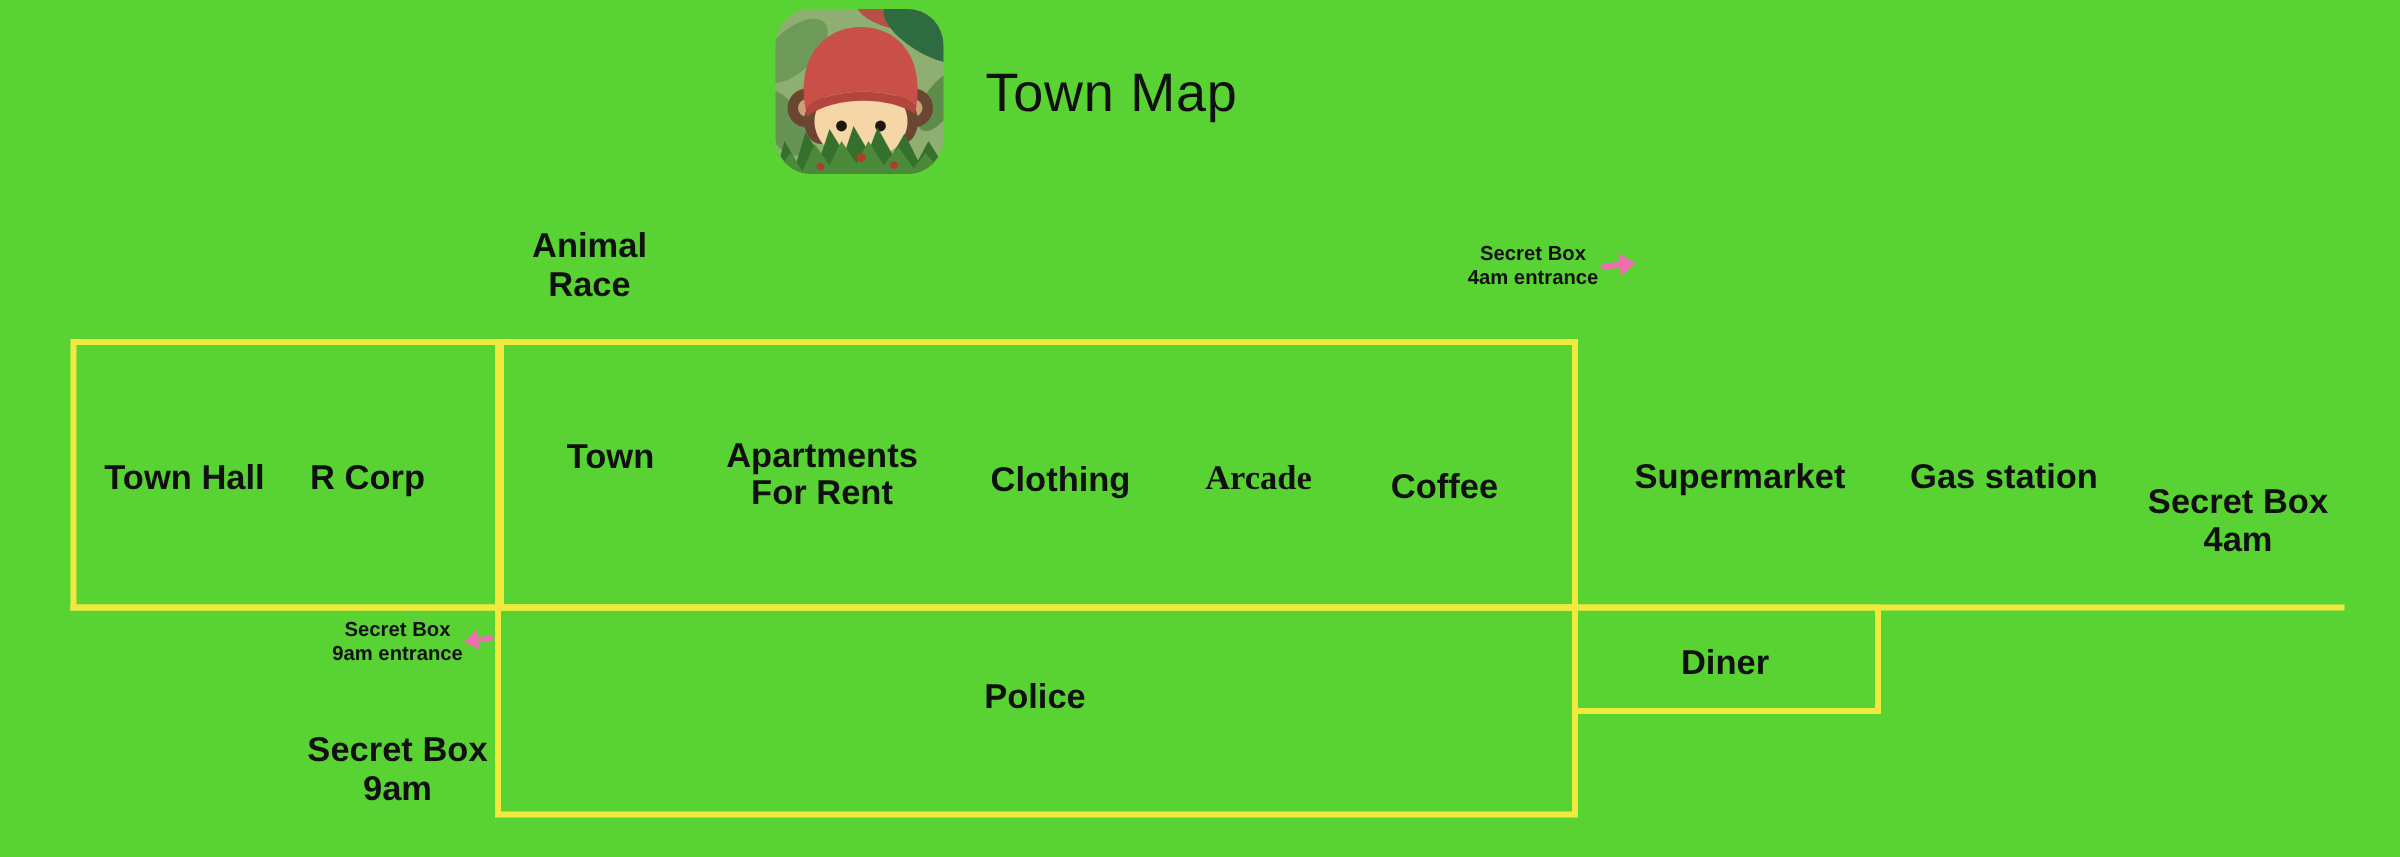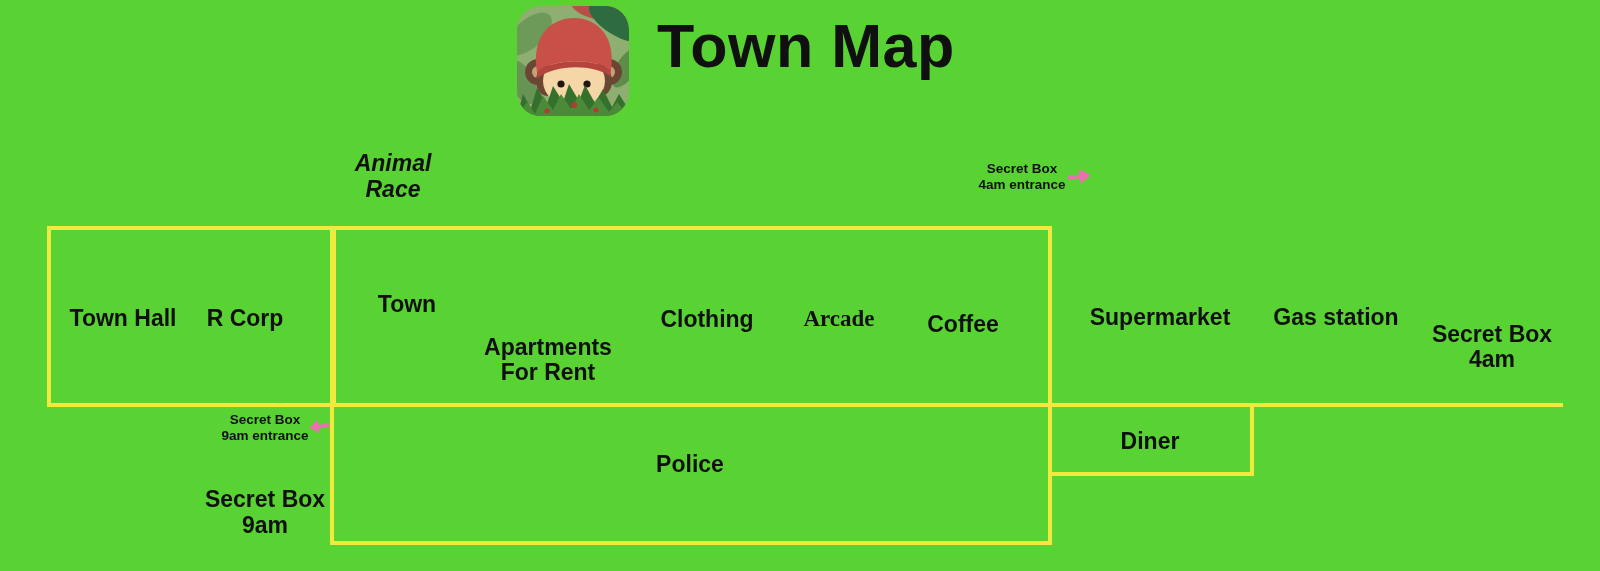--- a/index.html
+++ b/index.html
@@ -6,22 +6,22 @@
   body{
     width:1600px;height:571px;
     background:var(--background,#59d334);
     font-family:"Liberation Sans", sans-serif;
     position:relative;overflow:hidden;
   }
   .canvas{position:absolute;inset:0;}
   
   .app-icon{position:absolute;left:517px;top:6px;width:112px;height:110px;}
   .page-title{
-    position:absolute;left:657px;top:46px;transform:translateY(-50%);
-    font-size:61px;font-weight:bold;color:var(--text,#111);
+    position:absolute;left:657px;top:62px;transform:translateY(-50%);
+    font-size:36px;font-weight:normal;color:var(--text,#111);
     letter-spacing:0.5px;white-space:nowrap;
   }
   
   .zone{position:absolute;border:4px solid var(--line,#f4eb3d);box-sizing:border-box;background:transparent;}
   .hline{position:absolute;background:var(--line,#f4eb3d);}
   
   .lbl{
     position:absolute;transform:translate(-50%,-50%);
     font-weight:bold;color:var(--text,#111);
     text-align:center;white-space:nowrap;
@@ -71,39 +71,39 @@
     </svg>
   </div>
   <div class="page-title">Town Map</div>
 
   <div class="hline" style="left:47px;top:403px;width:1516px;height:4px;"></div>
   <div class="zone" style="left:47px;top:226px;width:289px;height:181px;"></div>
   <div class="zone" style="left:330px;top:226px;width:722px;height:181px;"></div>
   <div class="zone" style="left:330px;top:403px;width:722px;height:142px;"></div>
   <div class="zone" style="left:1048px;top:403px;width:206px;height:73px;"></div>
 
-  <div class="lbl lbl-lg" style="left:393px;top:176px;font-style:italic;">
+  <div class="lbl lbl-lg" style="left:393px;top:176px;">
     <div>Animal</div>
     <div>Race</div>
   </div>
 
   <div class="lbl lbl-sm" style="left:1022px;top:177px;">
     <div>Secret Box</div>
     <div>4am entrance</div>
   </div>
   <div class="arrow" style="left:1068px;top:168px;transform:rotate(-6deg);">
     <svg width="24" height="17" viewBox="0 0 24 17">
         <polygon points="0,6.5 12,6.5 12,1 23,8.5 12,16 12,10.5 0,10.5"></polygon>
       </svg>
   </div>
 
   <div class="lbl lbl-lg" style="left:123px;top:318px;">Town Hall</div>
   <div class="lbl lbl-lg" style="left:245px;top:318px;">R Corp</div>
   <div class="lbl lbl-lg" style="left:407px;top:304px;">Town</div>
-  <div class="lbl lbl-md" style="left:548px;top:316px;margin-top:44px;">
+  <div class="lbl lbl-md" style="left:548px;top:316px;">
     <div>Apartments</div>
     <div>For Rent</div>
   </div>
   <div class="lbl lbl-lg" style="left:707px;top:319px;">Clothing</div>
   <div class="lbl lbl-lg" style="left:839px;top:319px;font-family:Liberation Serif, serif;">Arcade</div>
   <div class="lbl lbl-lg" style="left:963px;top:324px;">Coffee</div>
   <div class="lbl lbl-lg" style="left:1160px;top:317px;">Supermarket</div>
   <div class="lbl lbl-lg" style="left:1336px;top:317px;">Gas station</div>
   <div class="lbl lbl-md" style="left:1492px;top:347px;">
     <div>Secret Box</div>

